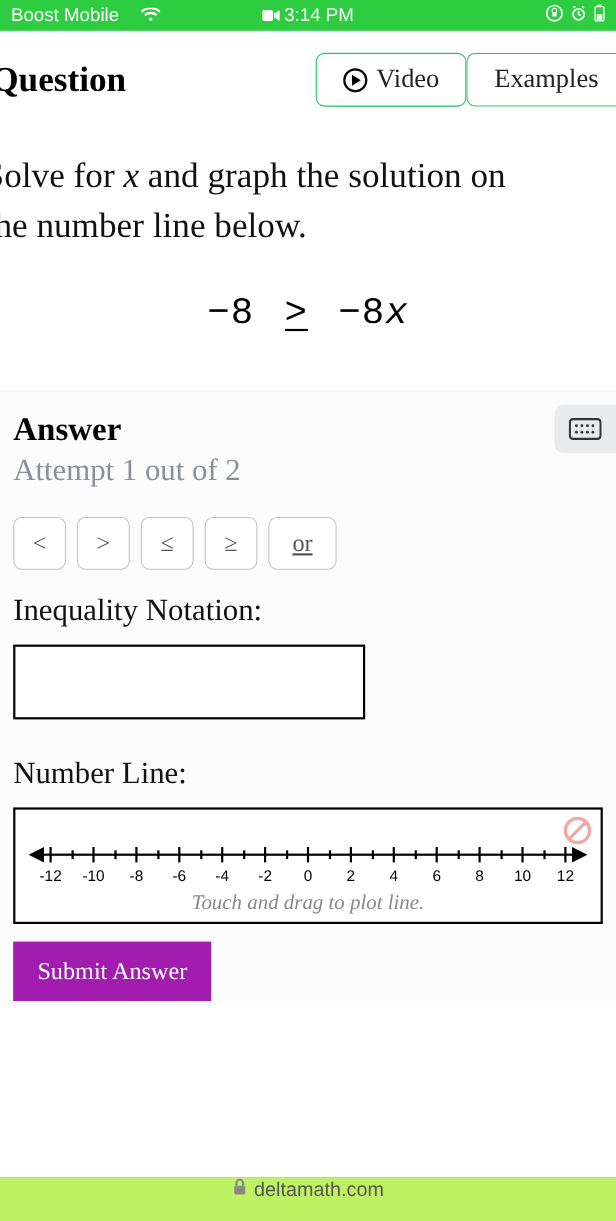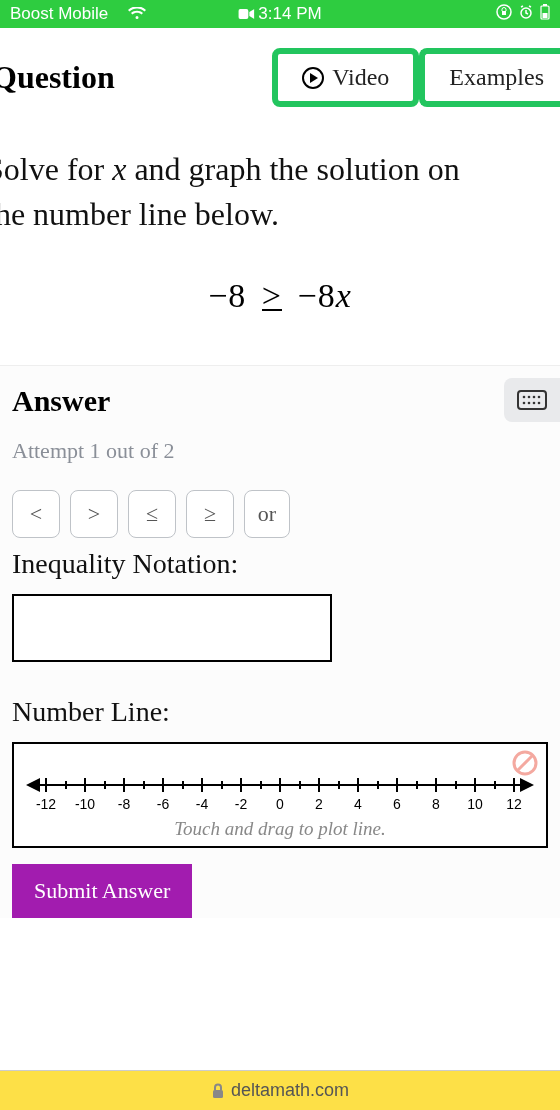--- a/index.html
+++ b/index.html
@@ -27,21 +27,21 @@
     }
     .question-label {
       font-size: 32px;
       font-weight: 700;
       margin-left: -8px;
       margin-right: auto;
       font-family: Georgia, serif;
       color: #000;
     }
     .pill-btn {
-      border: 6px solid #22c55e;
+      border: 1px solid #22c55e;
       border-radius: 8px;
       padding: 10px 24px;
       background: #fff;
       font-size: 24px;
       font-family: Georgia, serif;
       display: flex;
       align-items: center;
       gap: 8px;
       color: #222;
     }
@@ -65,43 +65,43 @@
     }
     .prompt {
       font-size: 32px;
       font-family: Georgia, serif;
       color: #111;
       padding: 20px 0 0 0;
       line-height: 1.4;
       margin-left: -14px;
     }
     .math {
-      font-family: Liberation Serif, serif;
+      font-family: Liberation Mono, monospace;
       font-size: 34px;
       text-align: center;
       margin: 40px 0 50px 0;
       letter-spacing: 1px;
     }
     .math .var { font-style: italic; }
     .answer-section {
       border-top: 1px solid #eee;
       background: #fcfcfc;
       padding: 18px 12px 0 12px;
       position: relative;
     }
     .answer-title {
       font-size: 30px;
       font-weight: 700;
       font-family: Georgia, serif;
     }
     .attempt {
       color: #8a8f98;
-      font-size: 22px;
-      font-family: Georgia, serif;
-      margin-top: 20px;
+      font-size: 28px;
+      font-family: Georgia, serif;
+      margin-top: 4px;
     }
     .keyboard-btn {
       position: absolute;
       right: 0;
       top: 12px;
       width: 56px; height: 44px;
       background: #e9eaec;
       border-radius: 8px 0 0 8px;
       display: flex; align-items:center; justify-content:center;
     }
@@ -113,25 +113,25 @@
     .op-btn {
       width: 48px; height: 48px;
       border: 1px solid #bfc3c8;
       border-radius: 8px;
       background: #fff;
       display: flex; align-items: center; justify-content: center;
       font-size: 22px;
       font-family: Georgia, serif;
       color: #555;
     }
-    .op-btn.wide { width: 46px; font-family: Georgia, serif; }
+    .op-btn.wide { width: 62px; font-family: Georgia, serif; text-decoration: underline; }
     .section-label {
       font-size: 28px;
       font-family: Georgia, serif;
-      margin-top: 10px;
+      margin-top: 22px;
       color: #111;
     }
     .ineq-input {
       width: 320px; height: 68px;
       border: 2px solid #000;
       margin-top: 14px;
       background: #fff;
     }
     .numline-box {
       border: 2px solid #000;
@@ -202,27 +202,26 @@
       padding: 14px 22px;
       border: none;
       margin-top: 16px;
     }
     .bottom-bar {
       position: absolute;
       bottom: 0; left: 0; right: 0;
       height: 40px;
       border-top: 1px solid #ccc;
       display: flex;
-      align-items: center;
       justify-content: center;
       gap: 6px;
       font-family: -apple-system, Helvetica, Arial, sans-serif;
       font-size: 18px;
       color: #555;
-      background: #fde047;
+      background: #bef264;
     }
     .lock-icon svg { display:block; }
   </style>
 </head>
 <body>
 
 <div class="status-bar">
   <div class="status-left">
     <span>Boost Mobile</span>
     <span class="wifi-icon">

